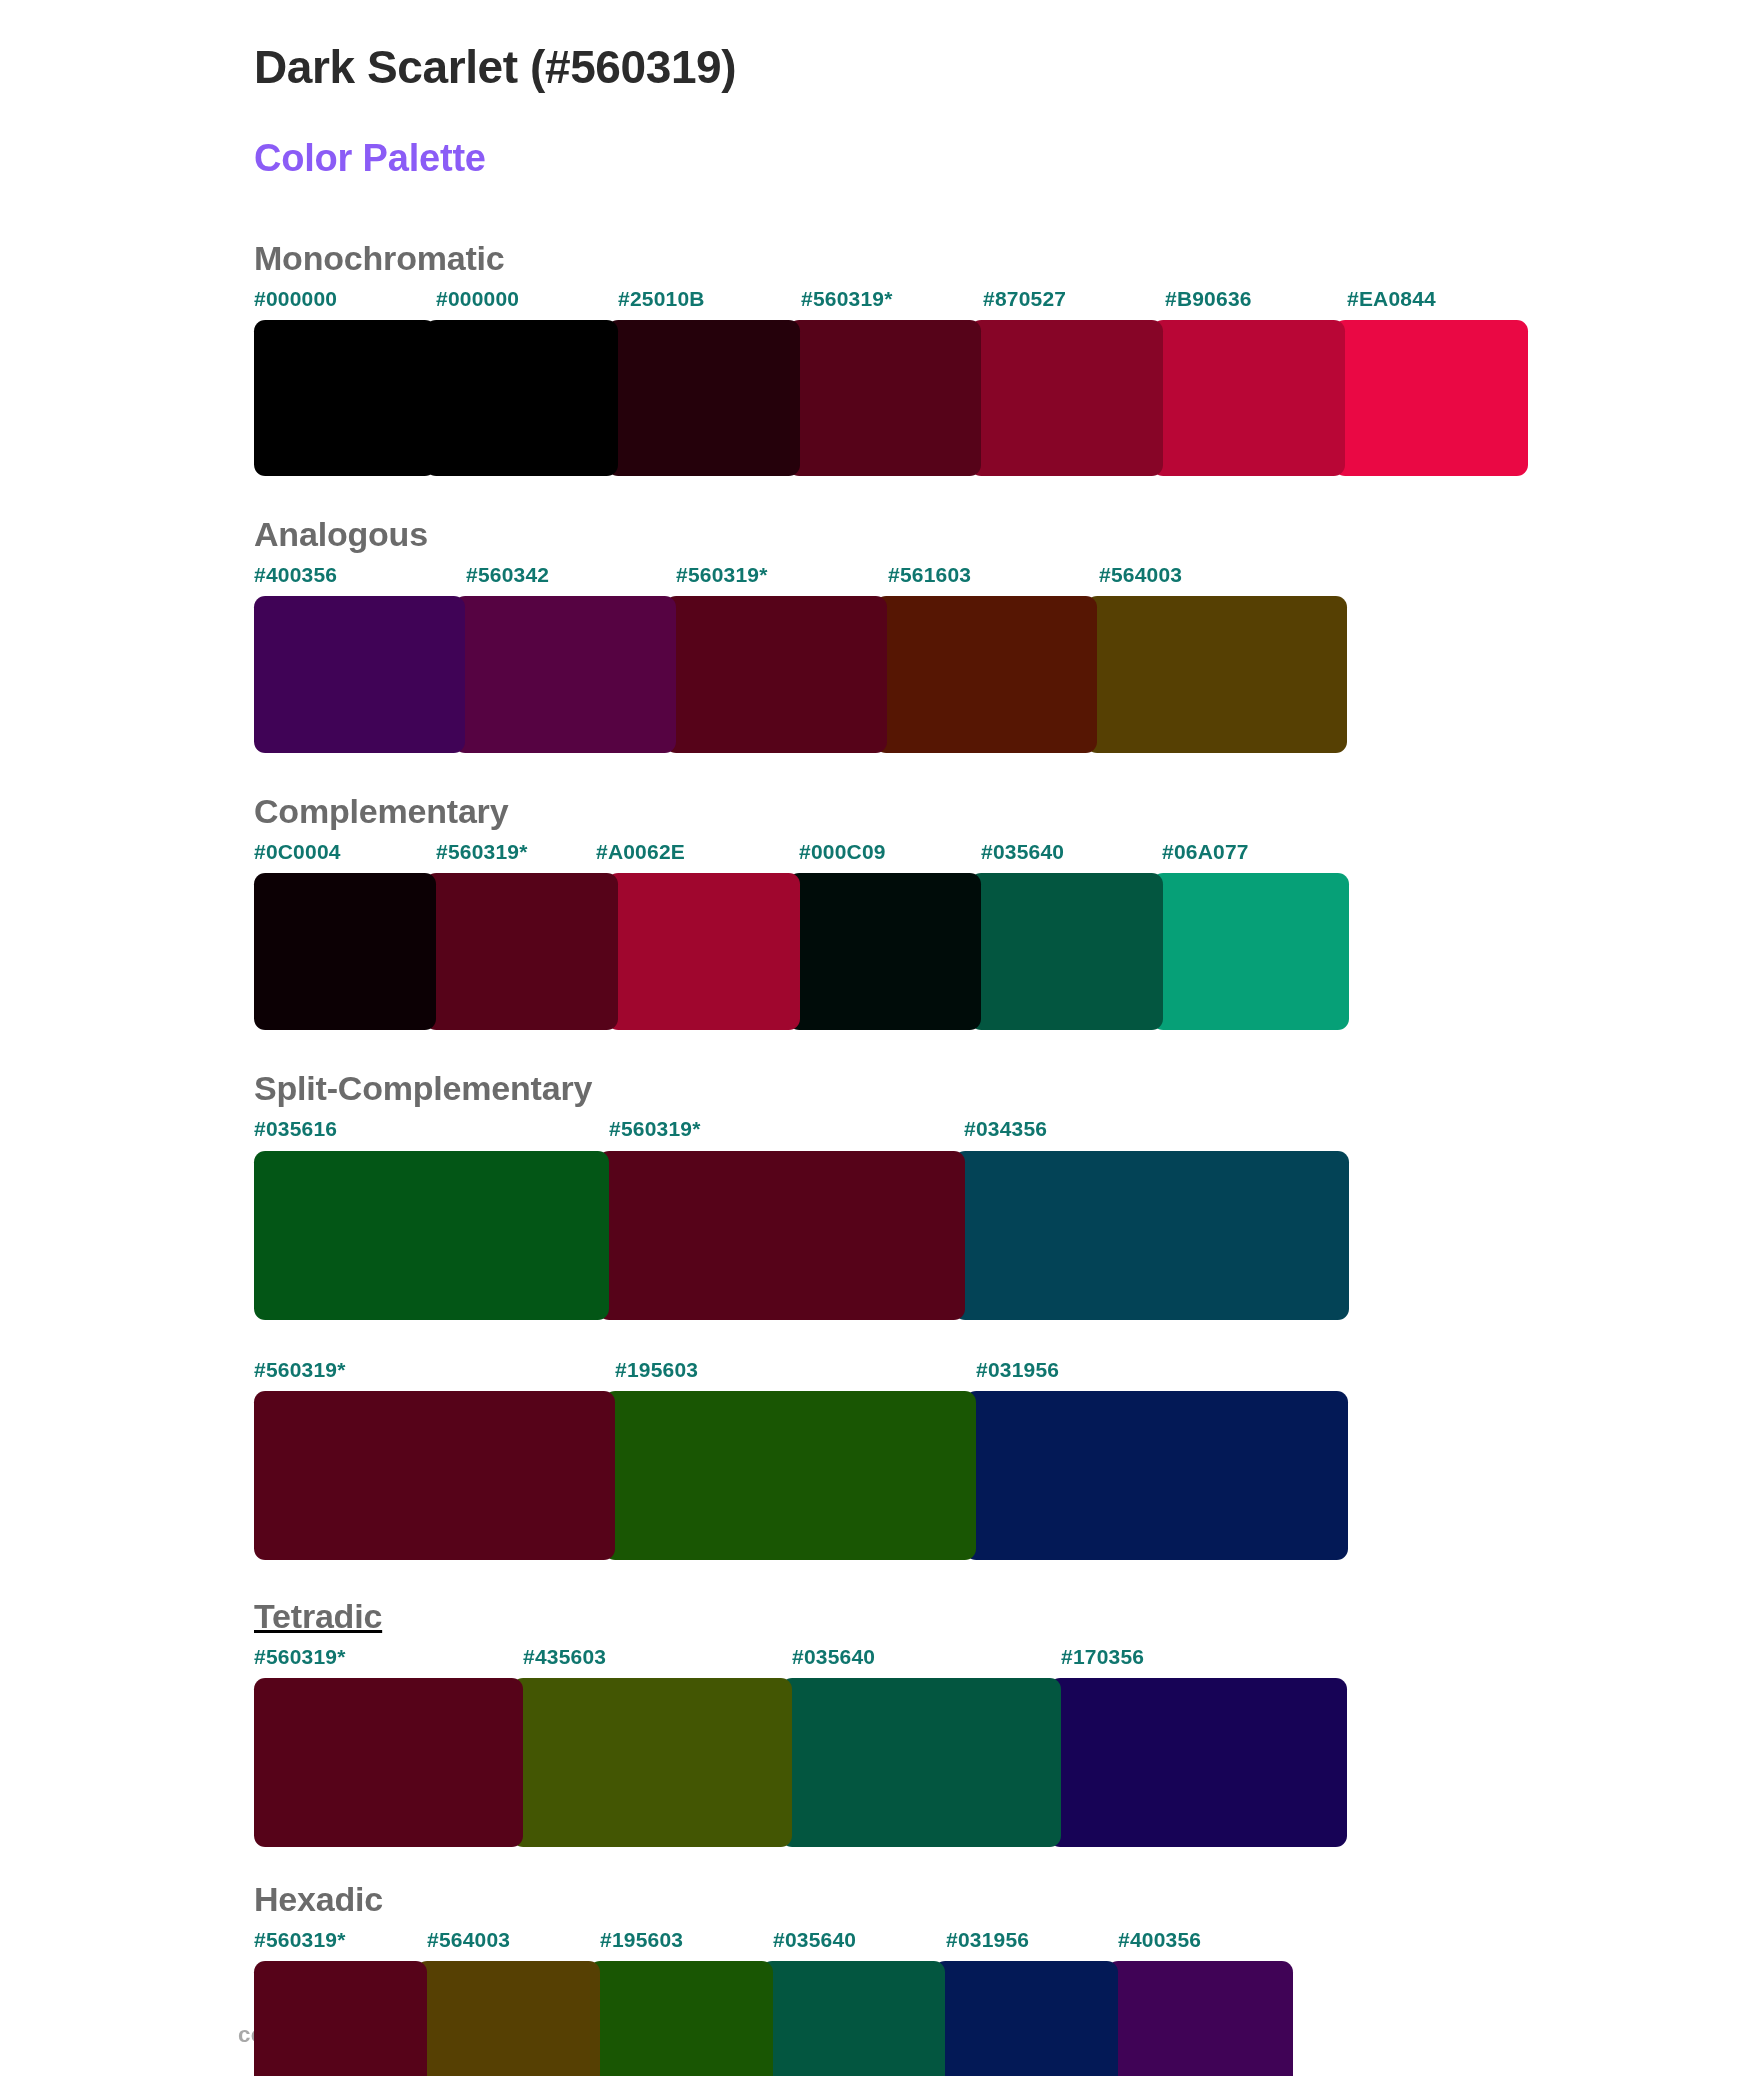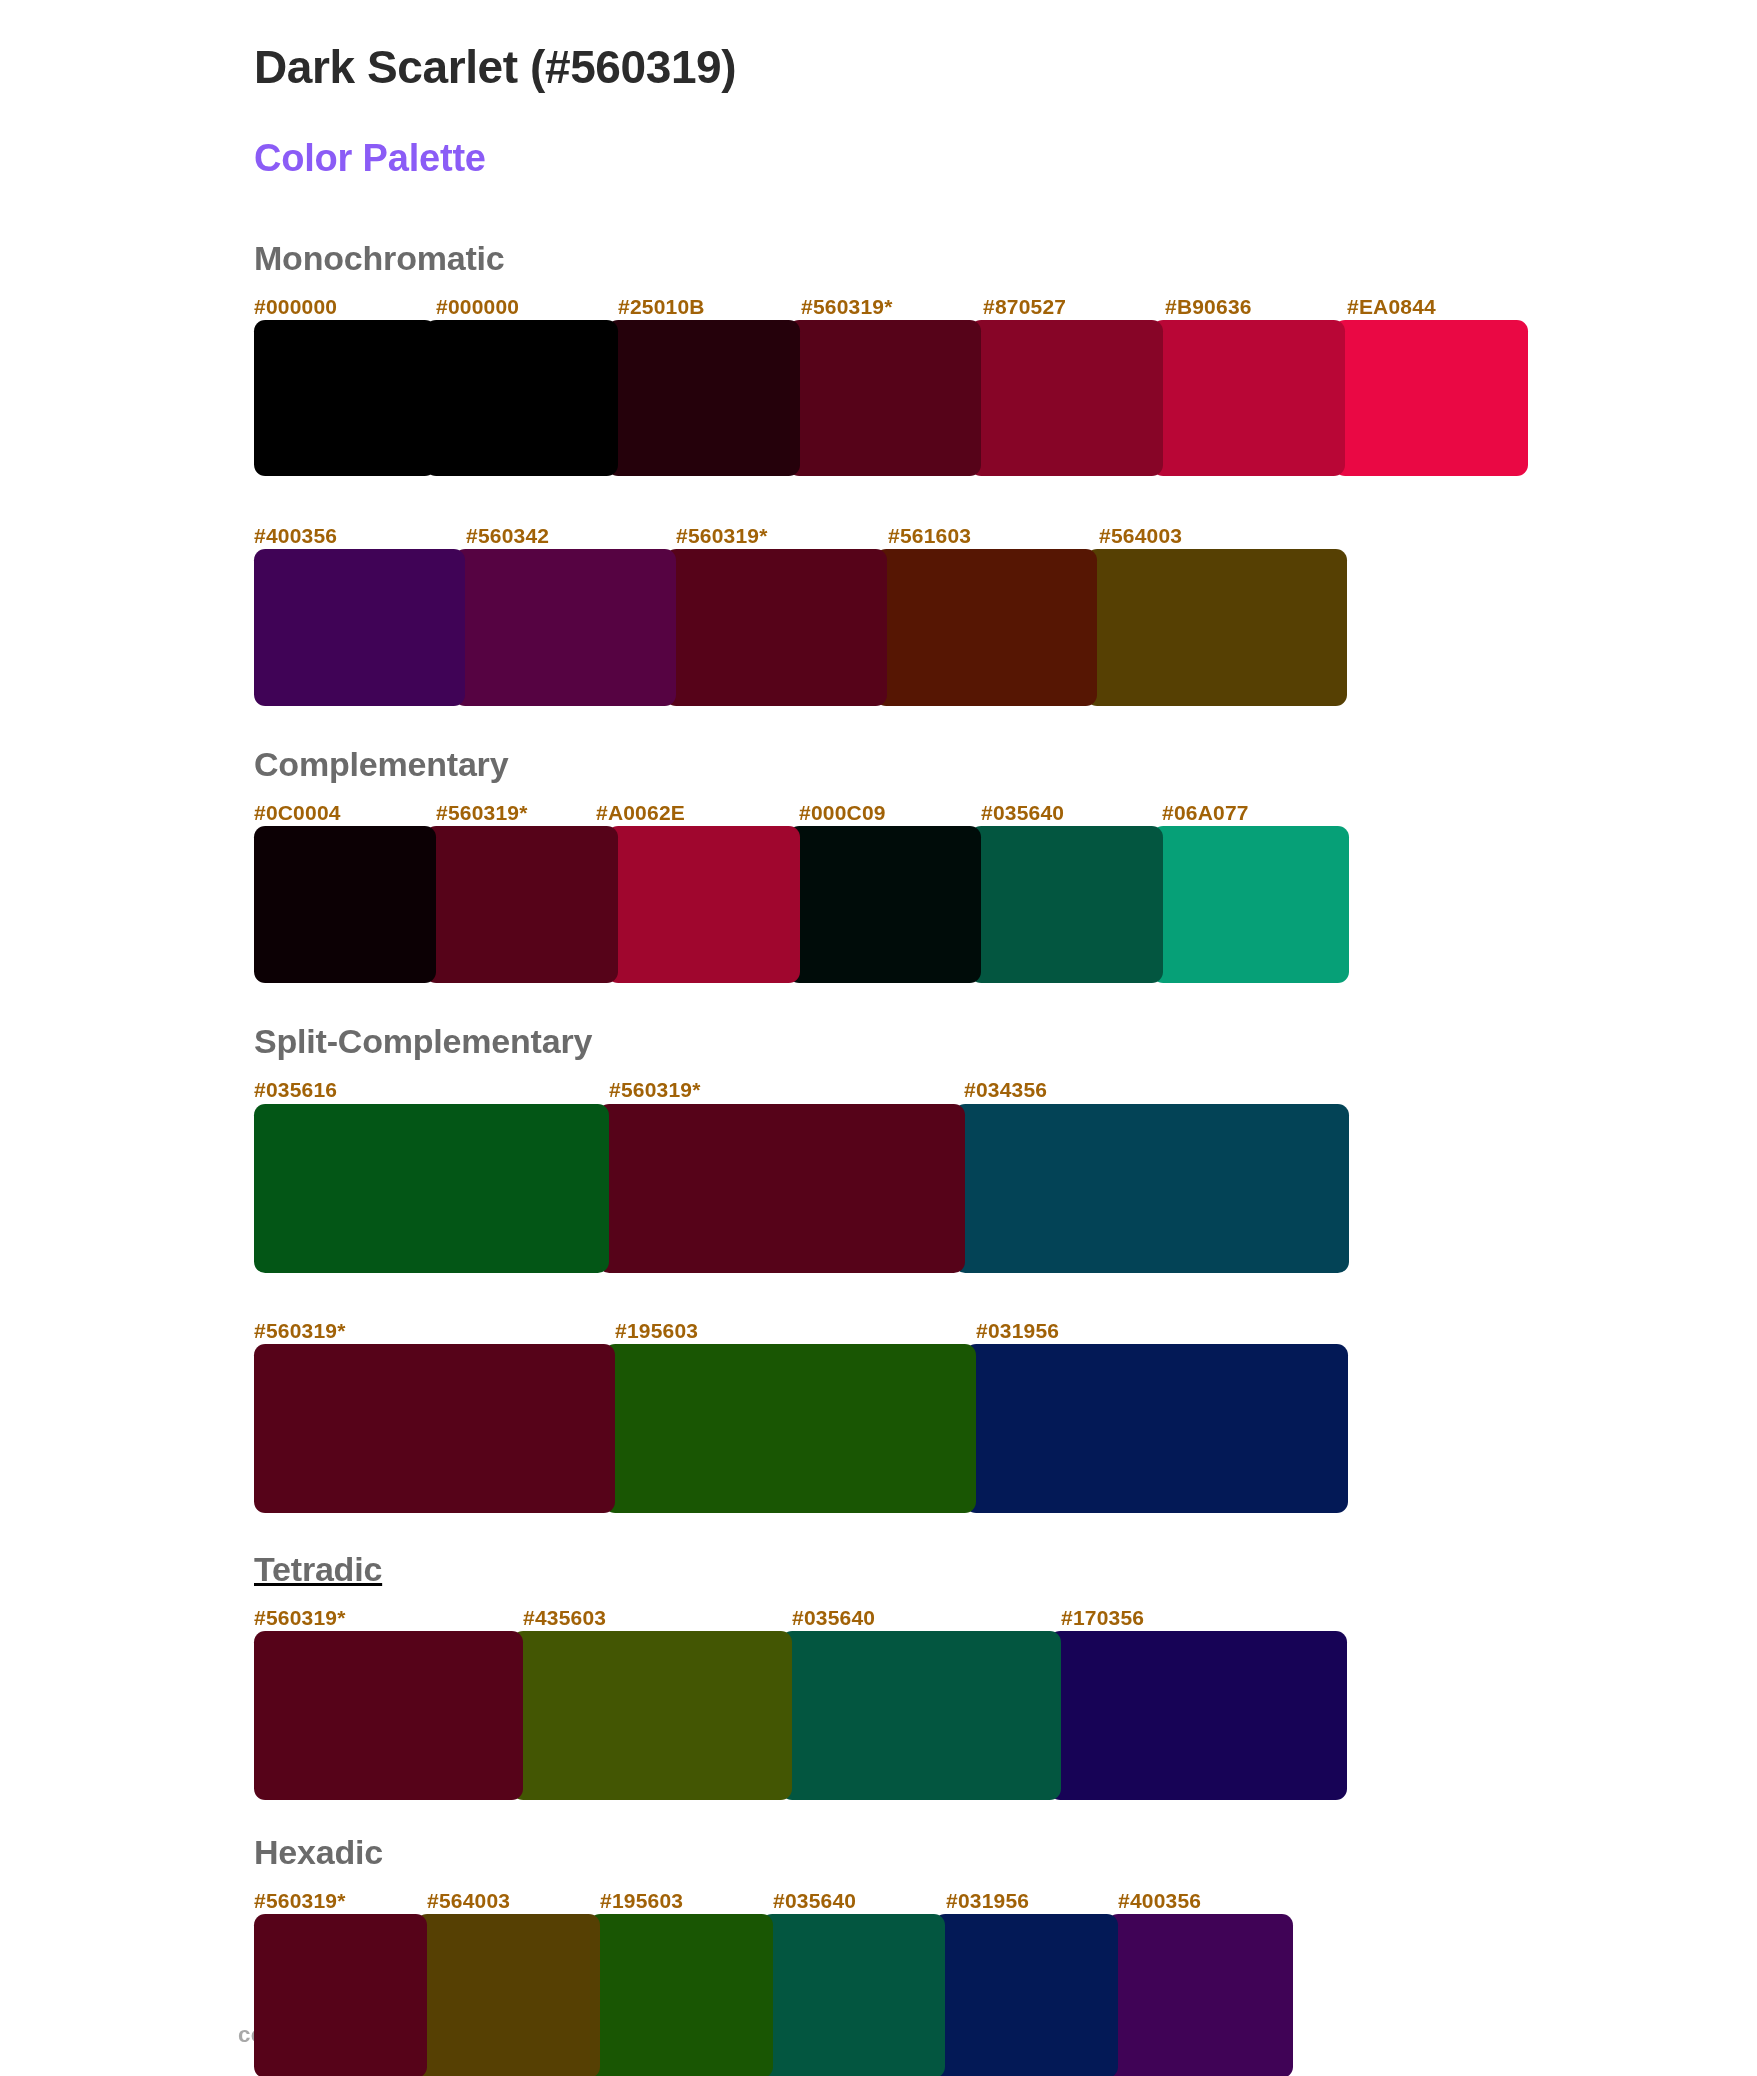--- a/index.html
+++ b/index.html
@@ -70,24 +70,23 @@
     position: relative;
     height: 30px;
     width: 1094px;
   }
 
   .swatch-label {
     position: absolute;
     top: 0;
     font-size: 21px;
     font-weight: bold;
-    color: #a16207;
+    color: #0f766e;
     white-space: nowrap;
     letter-spacing: 0.2px;
-    margin-top: 8px;
   }
 
   .swatch-row {
     display: flex;
     width: 1094px;
     height: 156px;
     margin-top: 3.2px;
   }
 
   .swatch {
@@ -157,20 +156,21 @@
           <div class="swatch" title="#000000" style="width: 182px; background: rgb(0, 0, 0); z-index: 7;"></div>
           <div class="swatch" title="#000000" style="width: 193px; background: rgb(0, 0, 0); z-index: 6;"></div>
           <div class="swatch" title="#25010B" style="width: 193px; background: rgb(37, 1, 11); z-index: 5;"></div>
           <div class="swatch" title="#560319*" style="width: 193px; background: rgb(86, 3, 25); z-index: 4;"></div>
           <div class="swatch" title="#870527" style="width: 193px; background: rgb(135, 5, 39); z-index: 3;"></div>
           <div class="swatch" title="#B90636" style="width: 193px; background: rgb(185, 6, 54); z-index: 2;"></div>
           <div class="swatch" title="#EA0844" style="width: 194px; background: rgb(234, 8, 68); z-index: 1;"></div>
         </div>
       </div>
       <div class="palette-section sec-analogous">
+        <div class="section-title">Analogous</div>
         <div class="swatch-labels">
           <span class="swatch-label" style="left: 0px;">#400356</span>
           <span class="swatch-label" style="left: 212px;">#560342</span>
           <span class="swatch-label" style="left: 422px;">#560319*</span>
           <span class="swatch-label" style="left: 634px;">#561603</span>
           <span class="swatch-label" style="left: 845px;">#564003</span>
         </div>
         <div class="swatch-row">
           <div class="swatch" title="#400356" style="width: 211px; background: rgb(64, 3, 86); z-index: 5;"></div>
           <div class="swatch" title="#560342" style="width: 222px; background: rgb(86, 3, 66); z-index: 4;"></div>

